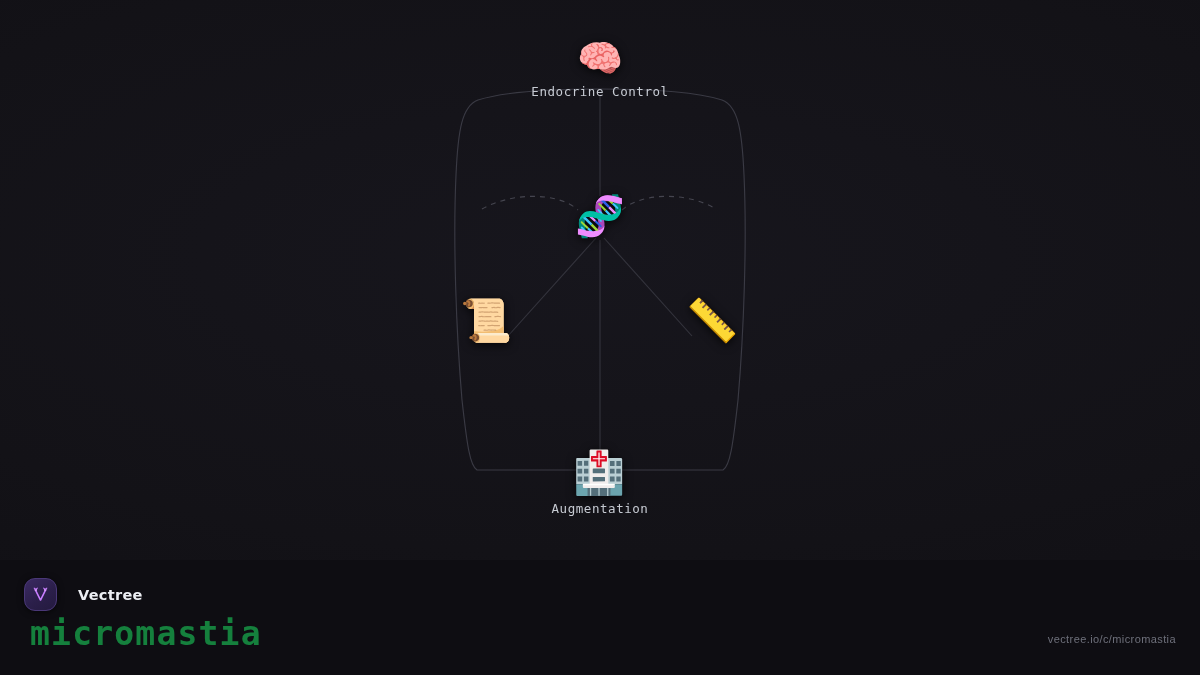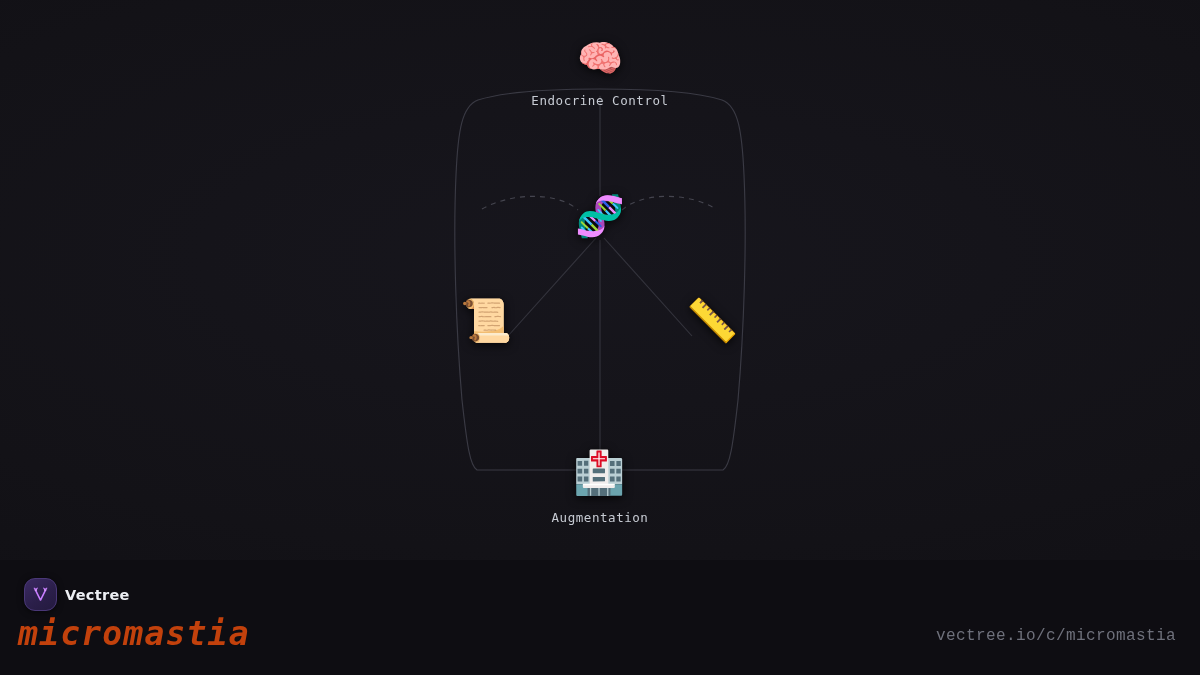--- a/index.html
+++ b/index.html
@@ -33,21 +33,21 @@
     user-select:none;
   }
   .node-glyph {
     font-family:"DejaVu Sans", sans-serif;
     line-height:1;
     display:block;
     filter:drop-shadow(0 2px 5px rgba(0,0,0,.75));
   }
   .node-label {
     display:block;
-    margin-top:16px;
+    margin-top:7px;
     font-family:"DejaVu Sans Mono", monospace;
     font-size:12.5px;
     letter-spacing:.55px;
     color:#c7cbd3;
     white-space:nowrap;
   }
 
   
   #node-endocrine  { left:600px; top:40px;  }
   #node-endocrine  .node-glyph { font-size:37px; }
@@ -61,46 +61,45 @@
   #node-augment    .node-glyph { font-size:42px; }
 
   
   #footer {
     position:absolute;
     left:0; bottom:0; width:1200px; height:115px;
     background:#0e0d12;
   }
   #brand-row {
     position:absolute; left:24px; top:18px;
-    display:flex; align-items:center; gap:8px;
+    display:flex; align-items:center; gap:21px;
   }
   #brand-logo {
     width:33px; height:33px; border-radius:11px;
     background:linear-gradient(145deg,#3b2a63 0%,#2b1f4a 55%,#241a3f 100%);
     border:1px solid #4a3878;
     display:flex; align-items:center; justify-content:center;
     box-shadow:0 1px 6px rgba(0,0,0,.6);
   }
   #brand-name {
     font-family:"DejaVu Sans", sans-serif;
     font-size:14.5px; font-weight:bold;
     color:#eceef3; letter-spacing:.3px;
   }
   #page-title {
-    position:absolute; left:18px; top:54px;
+    position:absolute; left:30px; top:54px;
     font-family:"DejaVu Sans Mono", monospace;
     font-size:33px; font-weight:bold;
-    color:#c2410c;
+    color:#15803d;
     letter-spacing:1.2px;
-    font-style:italic;
   }
   #site-url {
     position:absolute; right:24px; bottom:30px;
-    font-family:Liberation Mono, monospace;
-    font-size:16px;
+    font-family:Liberation Sans, sans-serif;
+    font-size:11px;
     color:#6e707b;
     letter-spacing:.4px;
   }
 </style>
 </head>
 <body>
 
 <div id="page">
 
   <div id="canvas">

